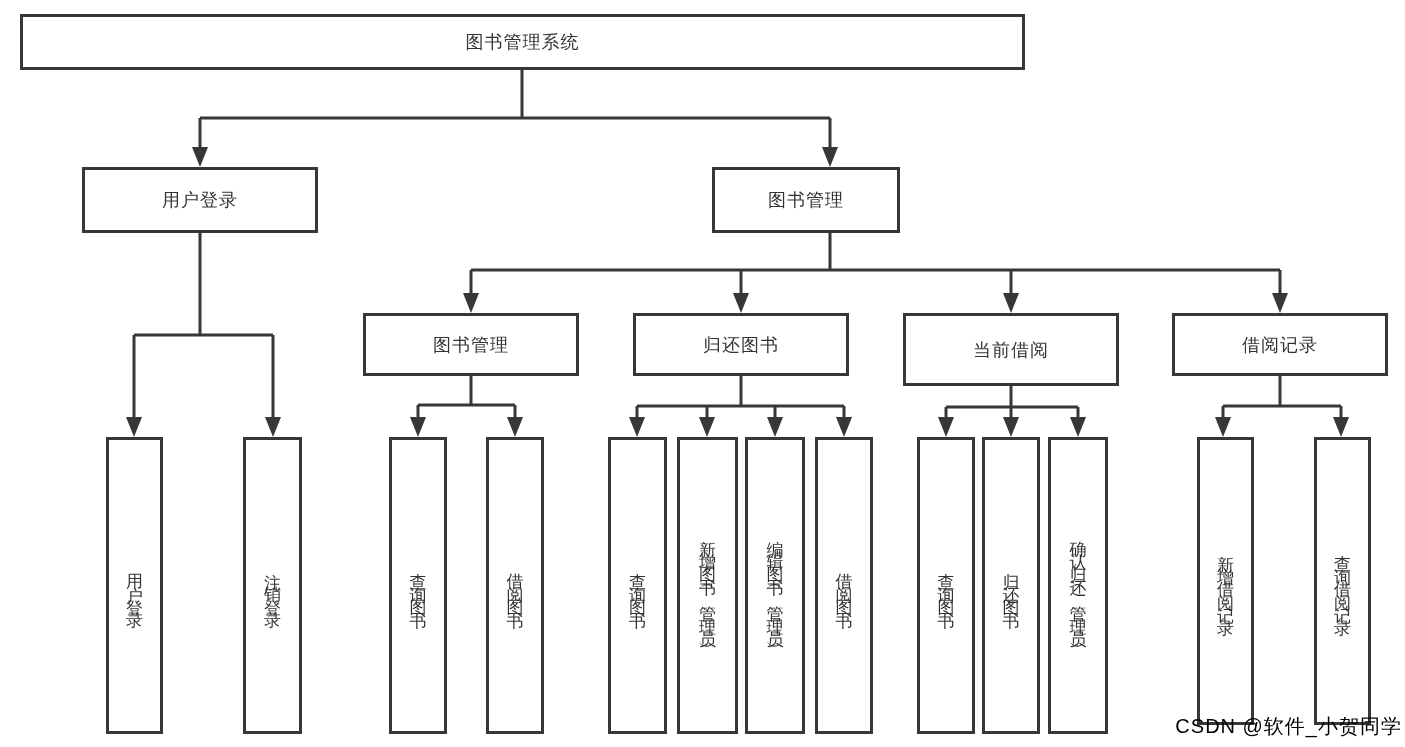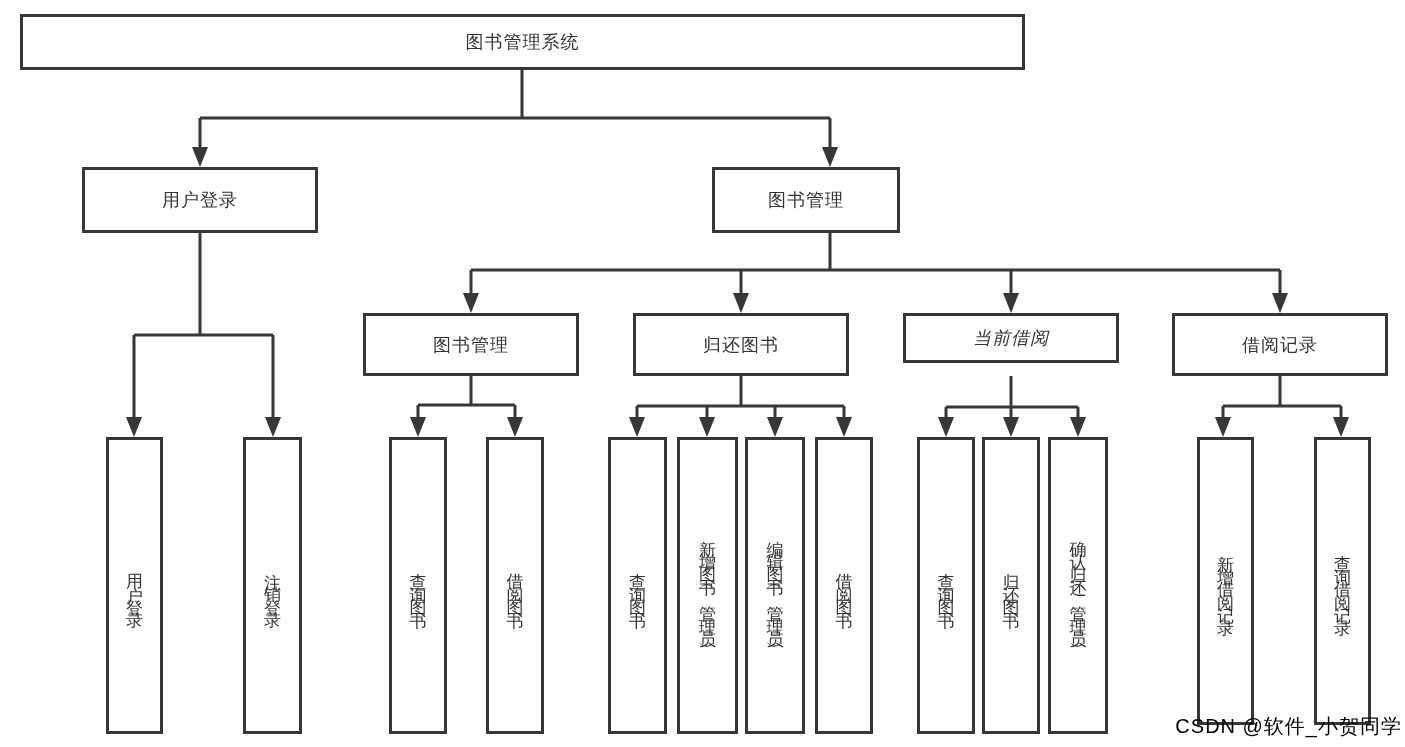--- a/index.html
+++ b/index.html
@@ -91,21 +91,21 @@
   <div class="node" style="left:712px; top:167px; width:188px; height:66px;">
     <span>图书管理</span>
   </div>
 
   <div class="node" style="left:363px; top:313px; width:216px; height:63px;">
     <span>图书管理</span>
   </div>
   <div class="node" style="left:633px; top:313px; width:216px; height:63px;">
     <span>归还图书</span>
   </div>
-  <div class="node" style="left:903px; top:313px; width:216px; height:50px;font-style:italic;">
+  <div class="node" style="left:903px; top:313px; width:216px; height:73px;">
     <span>当前借阅</span>
   </div>
   <div class="node" style="left:1172px; top:313px; width:216px; height:63px;">
     <span>借阅记录</span>
   </div>
 
   <div class="leaf" style="left:106px; top:437px; width:57px; height:297px;">
     <span>用户登录</span>
   </div>
   <div class="leaf" style="left:243px; top:437px; width:59px; height:297px;">

